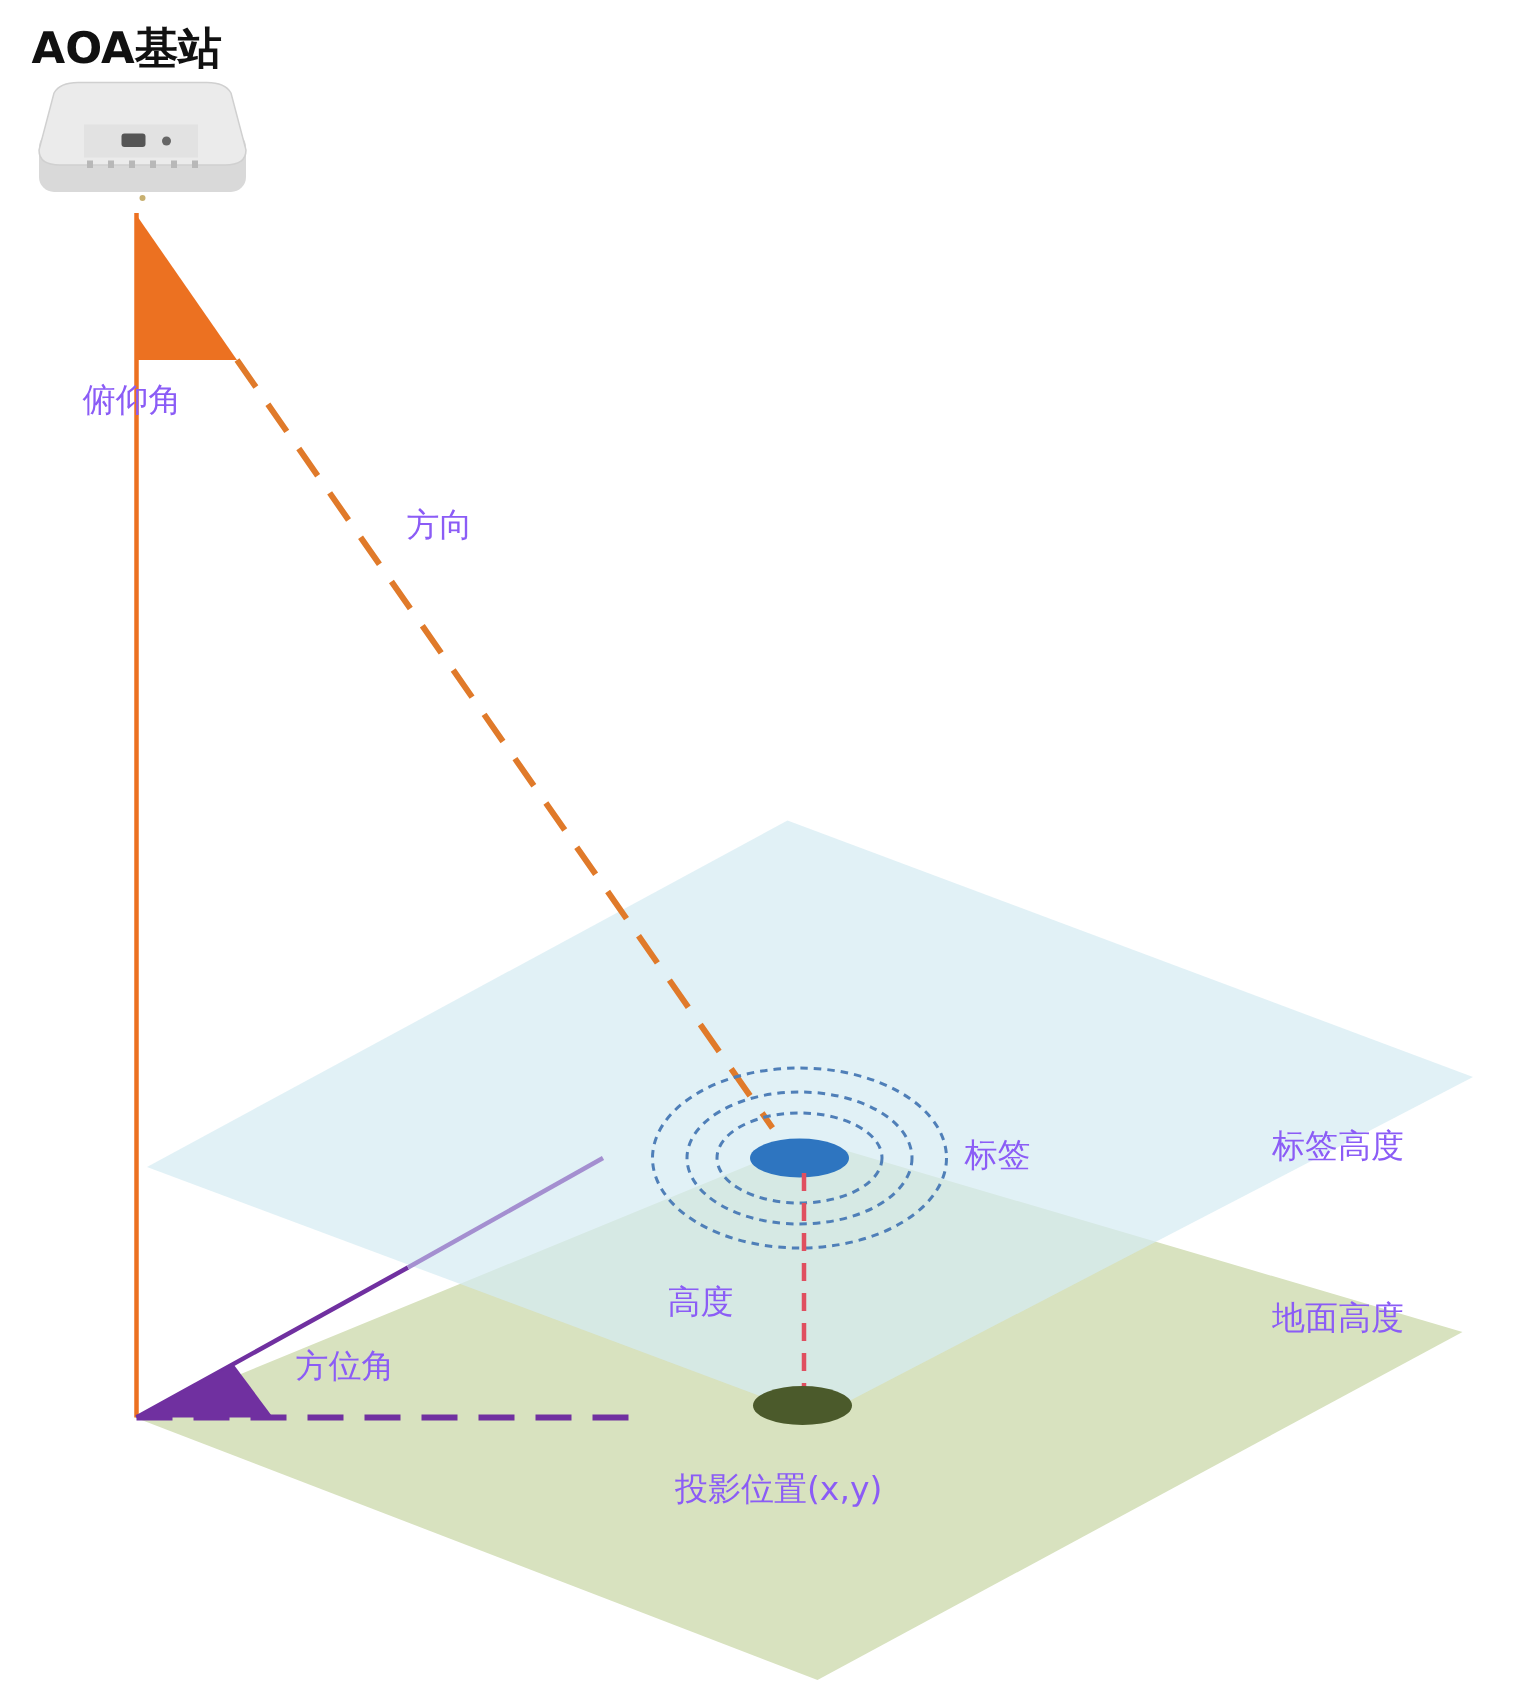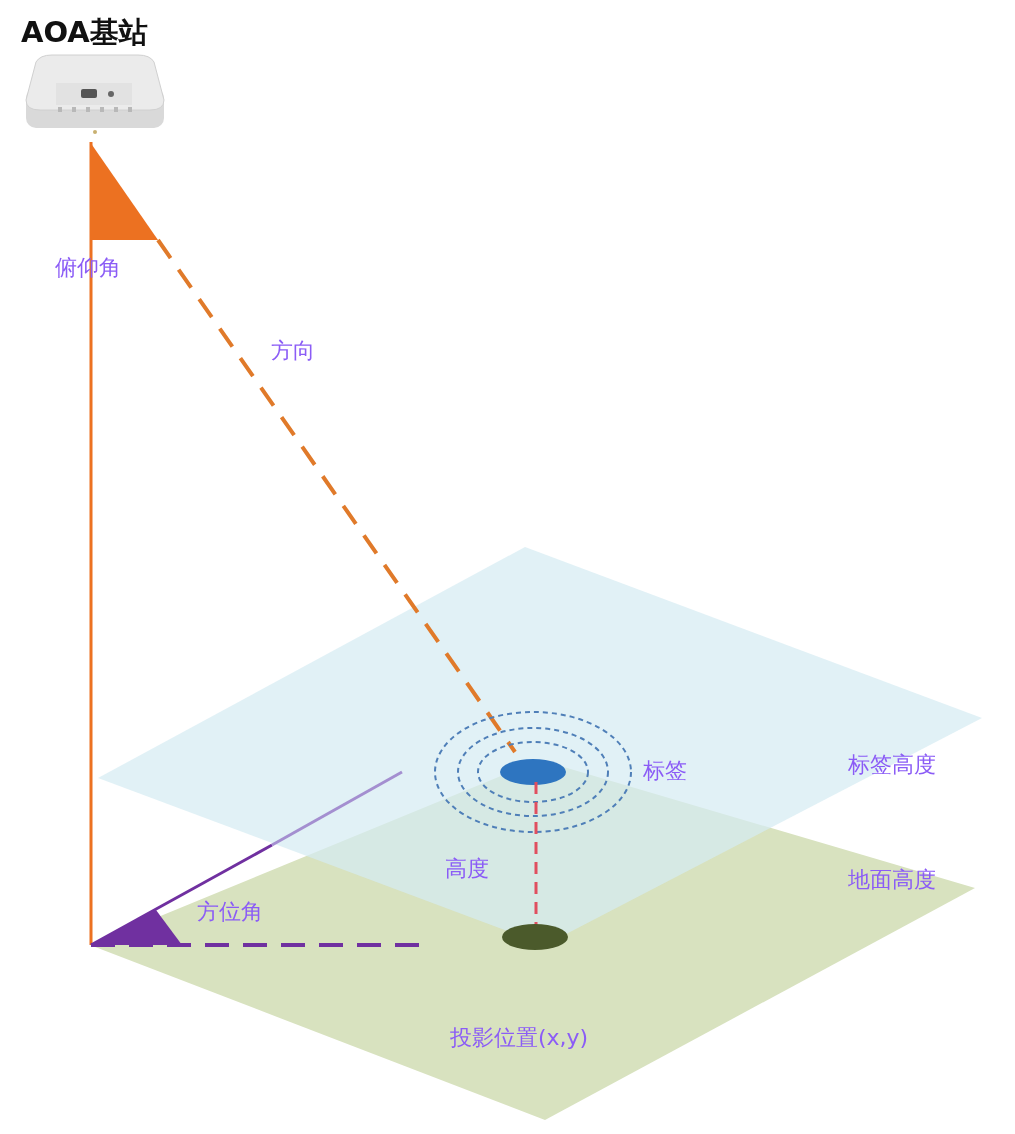--- a/index.html
+++ b/index.html
@@ -63,14 +63,14 @@
   </svg>
 
   <div class="lbl title" style="left:21px;top:18px;">AOA基站</div>
   <div class="lbl" style="left:55px;top:257px;">俯仰角</div>
   <div class="lbl" style="left:271px;top:340px;">方向</div>
   <div class="lbl" style="left:643px;top:760px;text-align:right;">标签</div>
   <div class="lbl" style="left:848px;top:730px;margin-top:24px;">标签高度</div>
   <div class="lbl" style="left:445px;top:845px;margin-top:13px;">高度</div>
   <div class="lbl" style="left:197px;top:901px;">方位角</div>
   <div class="lbl" style="left:848px;top:869px;">地面高度</div>
-  <div class="lbl" style="left:450px;top:983px;margin-top:44px;">投影位置(x,y)</div>
+  <div class="lbl" style="left:450px;top:983px;">投影位置(x,y)</div>
 </div>
 
 </body></html>

